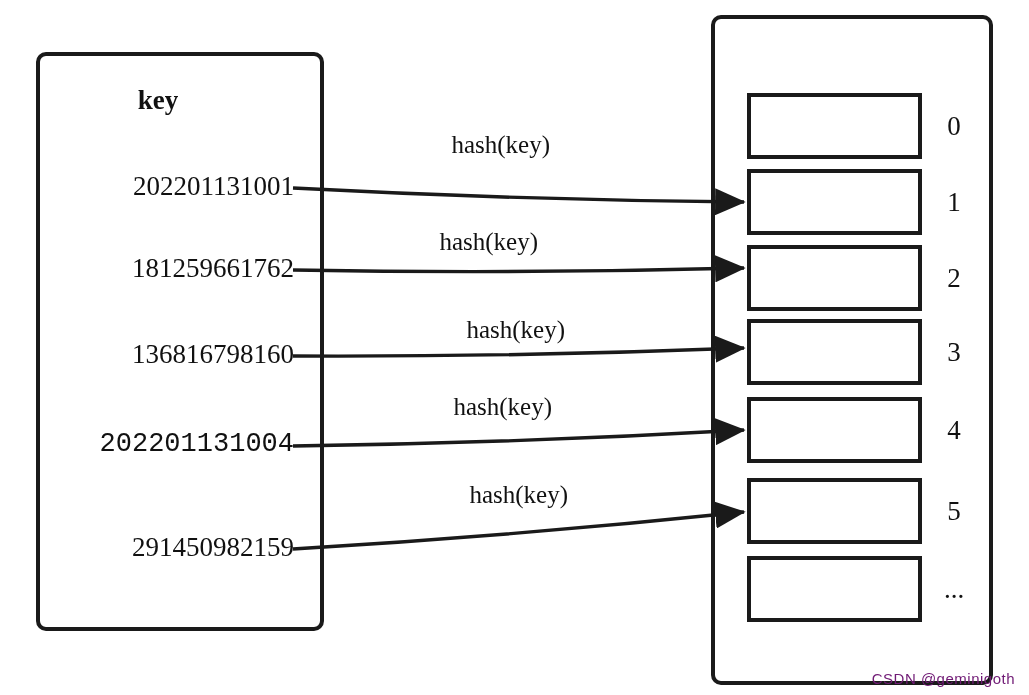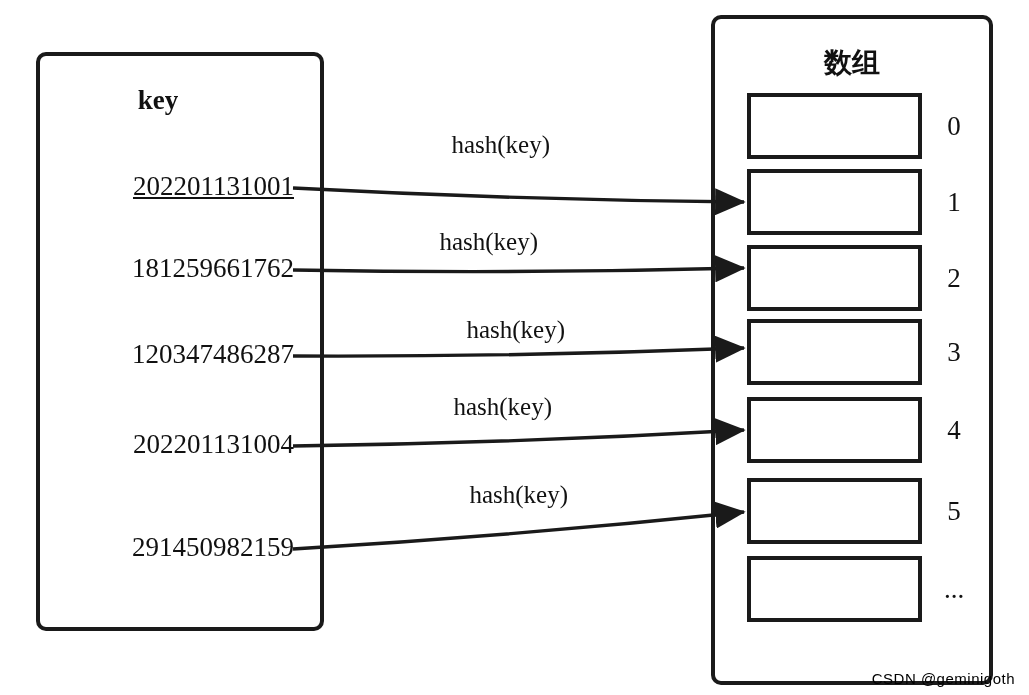--- a/index.html
+++ b/index.html
@@ -107,42 +107,41 @@
     line-height: 30px;
     white-space: nowrap;
   }
 
   
   #watermark {
     position: absolute;
     right: 14px;
     bottom: 8px;
     font-size: 15px;
-    color: #000000;
+    color: #701a75;
     font-family: "Liberation Sans", sans-serif;
     letter-spacing: 0.5px;
   }
 </style>
 </head>
 <body>
 
 <div id="canvas">
 
   <div id="key-box"></div>
   <div id="key-title">key</div>
   <div id="key-list">
-      <div class="key-item" style="top: 170px; text-decoration: underline;">202201131001</div>
+      <div class="key-item" style="top: 170px;">202201131001</div>
       <div class="key-item" style="top: 252px;">181259661762</div>
-      <div class="key-item" style="top: 338px;">120347486287</div>
-      <div class="key-item" style="top: 428px;">202201131004</div>
+      <div class="key-item" style="top: 338px;">136816798160</div>
+      <div class="key-item" style="top: 428px; font-family: Liberation Mono, monospace;">202201131004</div>
       <div class="key-item" style="top: 531px;">291450982159</div>
     </div>
 
   <div id="array-box"></div>
-  <div id="array-title">数组</div>
   <div id="slot-list">
       <div class="slot" style="top: 93px;"></div>
       <div class="slot-index" style="top: 111px;">0</div>
       <div class="slot" style="top: 169px;"></div>
       <div class="slot-index" style="top: 187px;">1</div>
       <div class="slot" style="top: 245px;"></div>
       <div class="slot-index" style="top: 263px;">2</div>
       <div class="slot" style="top: 319px;"></div>
       <div class="slot-index" style="top: 337px;">3</div>
       <div class="slot" style="top: 397px;"></div>

